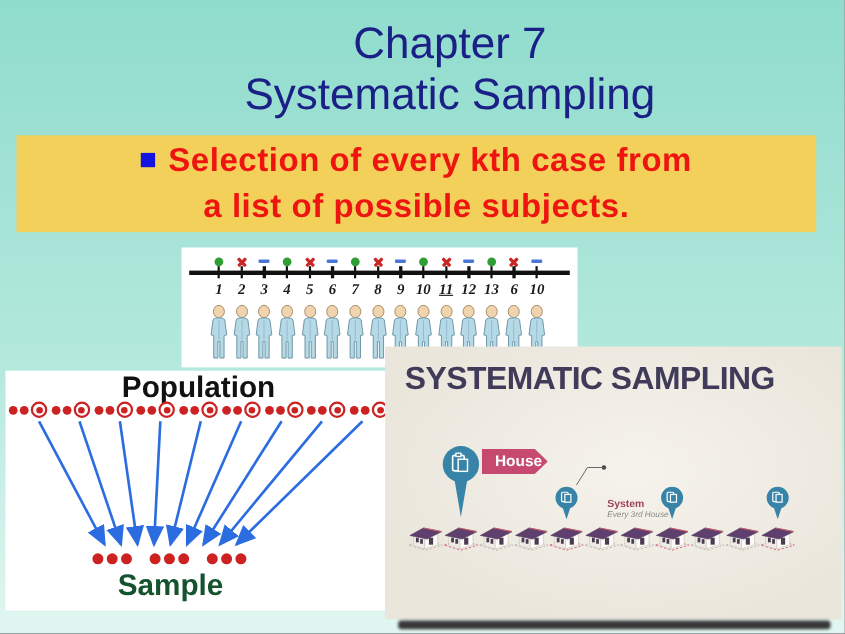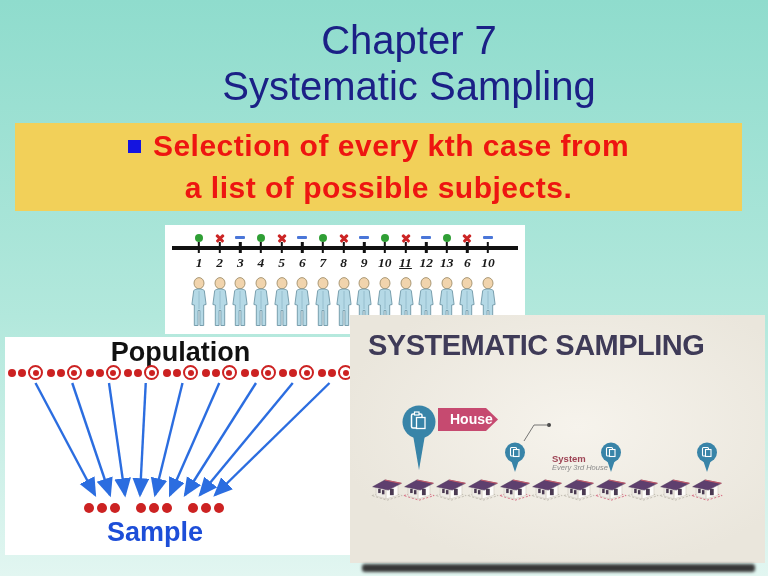--- a/index.html
+++ b/index.html
@@ -42,21 +42,21 @@
   .pop-group{display:flex;align-items:center;gap:2px;}
   .pdot{width:8px;height:8px;border-radius:50%;background:var(--diagram-red);}
   .pring{width:15px;height:15px;border-radius:50%;border:2.5px solid var(--diagram-red);
     display:flex;align-items:center;justify-content:center;box-sizing:border-box;}
   .pring::after{content:"";width:6px;height:6px;border-radius:50%;background:var(--diagram-red);}
   .pop-arrows{position:absolute;left:0;top:0;width:335px;height:218px;}
   .sample-row{position:absolute;left:79px;top:166px;display:flex;gap:16px;}
   .sample-group{display:flex;gap:3px;}
   .sdot{width:10px;height:10px;border-radius:50%;background:var(--diagram-red);}
   .sample-label{position:absolute;top:180px;left:0;width:300px;text-align:center;
-    font-size:27px;font-weight:700;color:#1d4ed8;}
+    font-size:27px;font-weight:700;color:#14532d;}
   
   .sys-card{position:absolute;left:350px;top:315px;width:415px;height:248px;
     background:radial-gradient(ellipse at 55% 45%,#f6f3ec 0%,var(--poster-bg) 75%);}
   .sys-shadow{position:absolute;left:362px;top:564px;width:393px;height:8px;background:#383838;
     border-radius:3px;filter:blur(1.6px);}
   .sys-title{position:absolute;left:18px;top:14px;font-size:29px;font-weight:800;
     letter-spacing:-0.5px;color:var(--poster-title);}
   .house{position:absolute;top:157px;}
   .house.pinned .house-base{stroke:#d4607a;}
   .house:not(.pinned) .house-base{stroke:#bcb7ad;}

